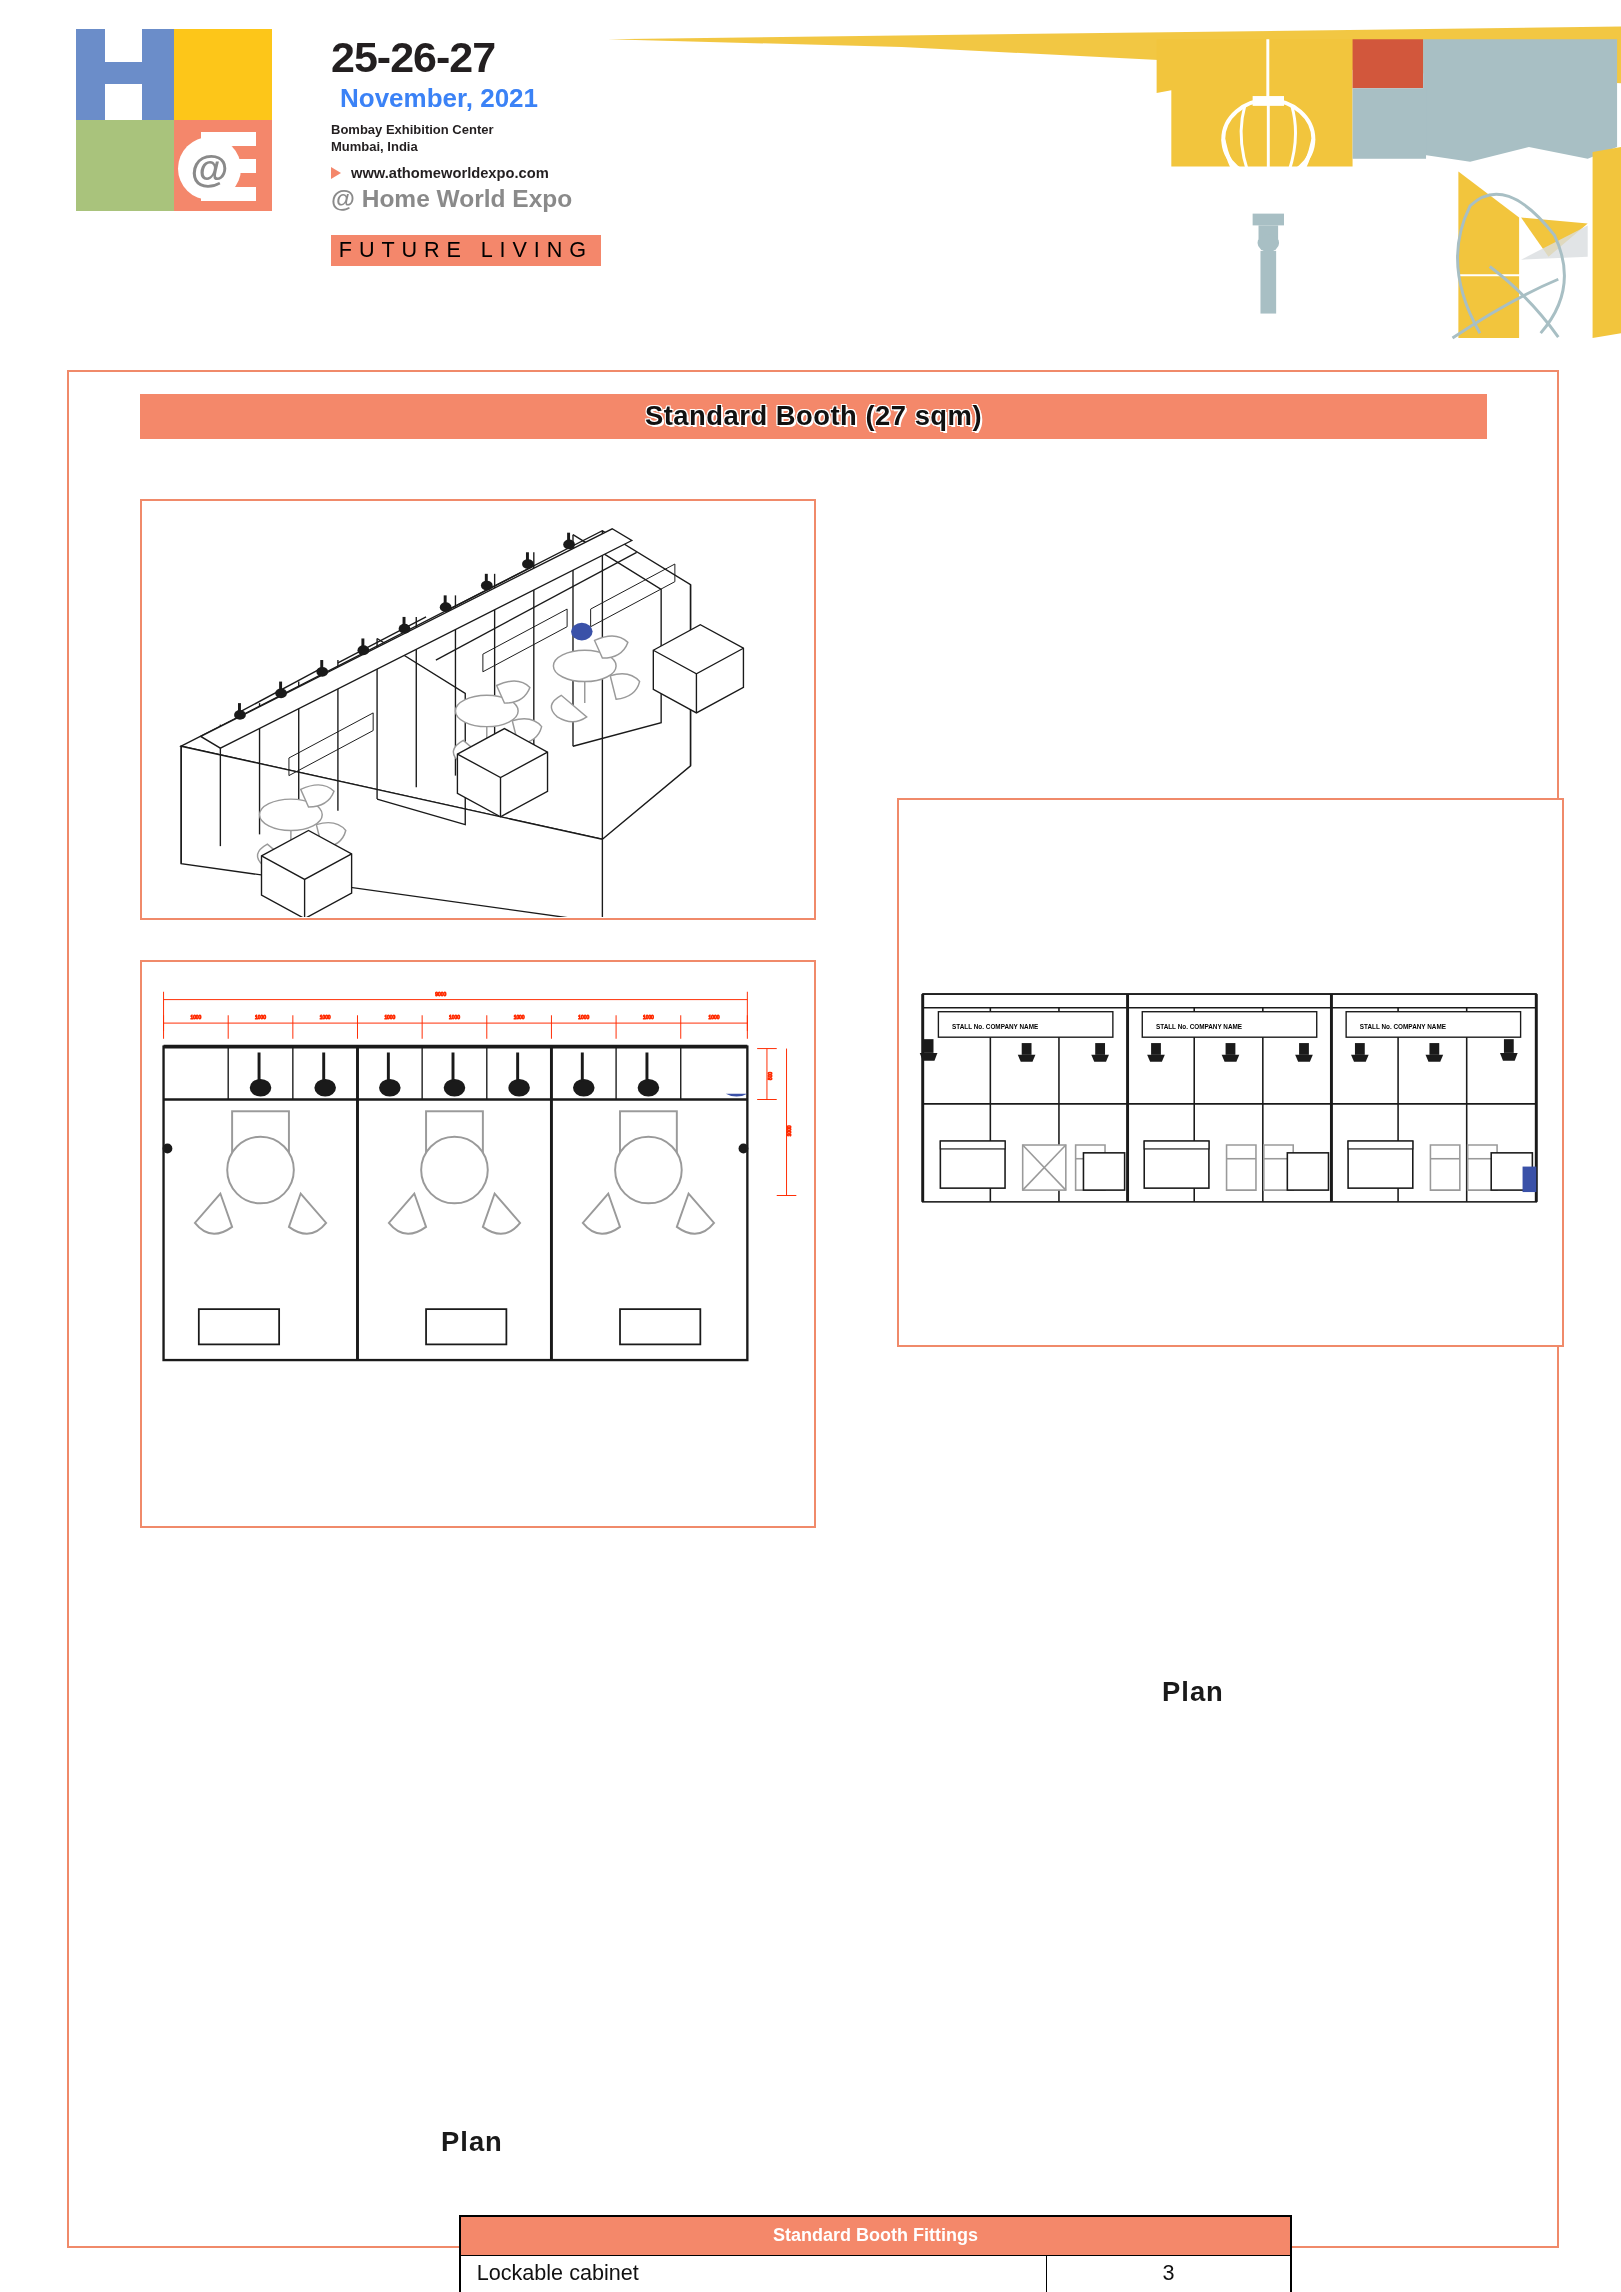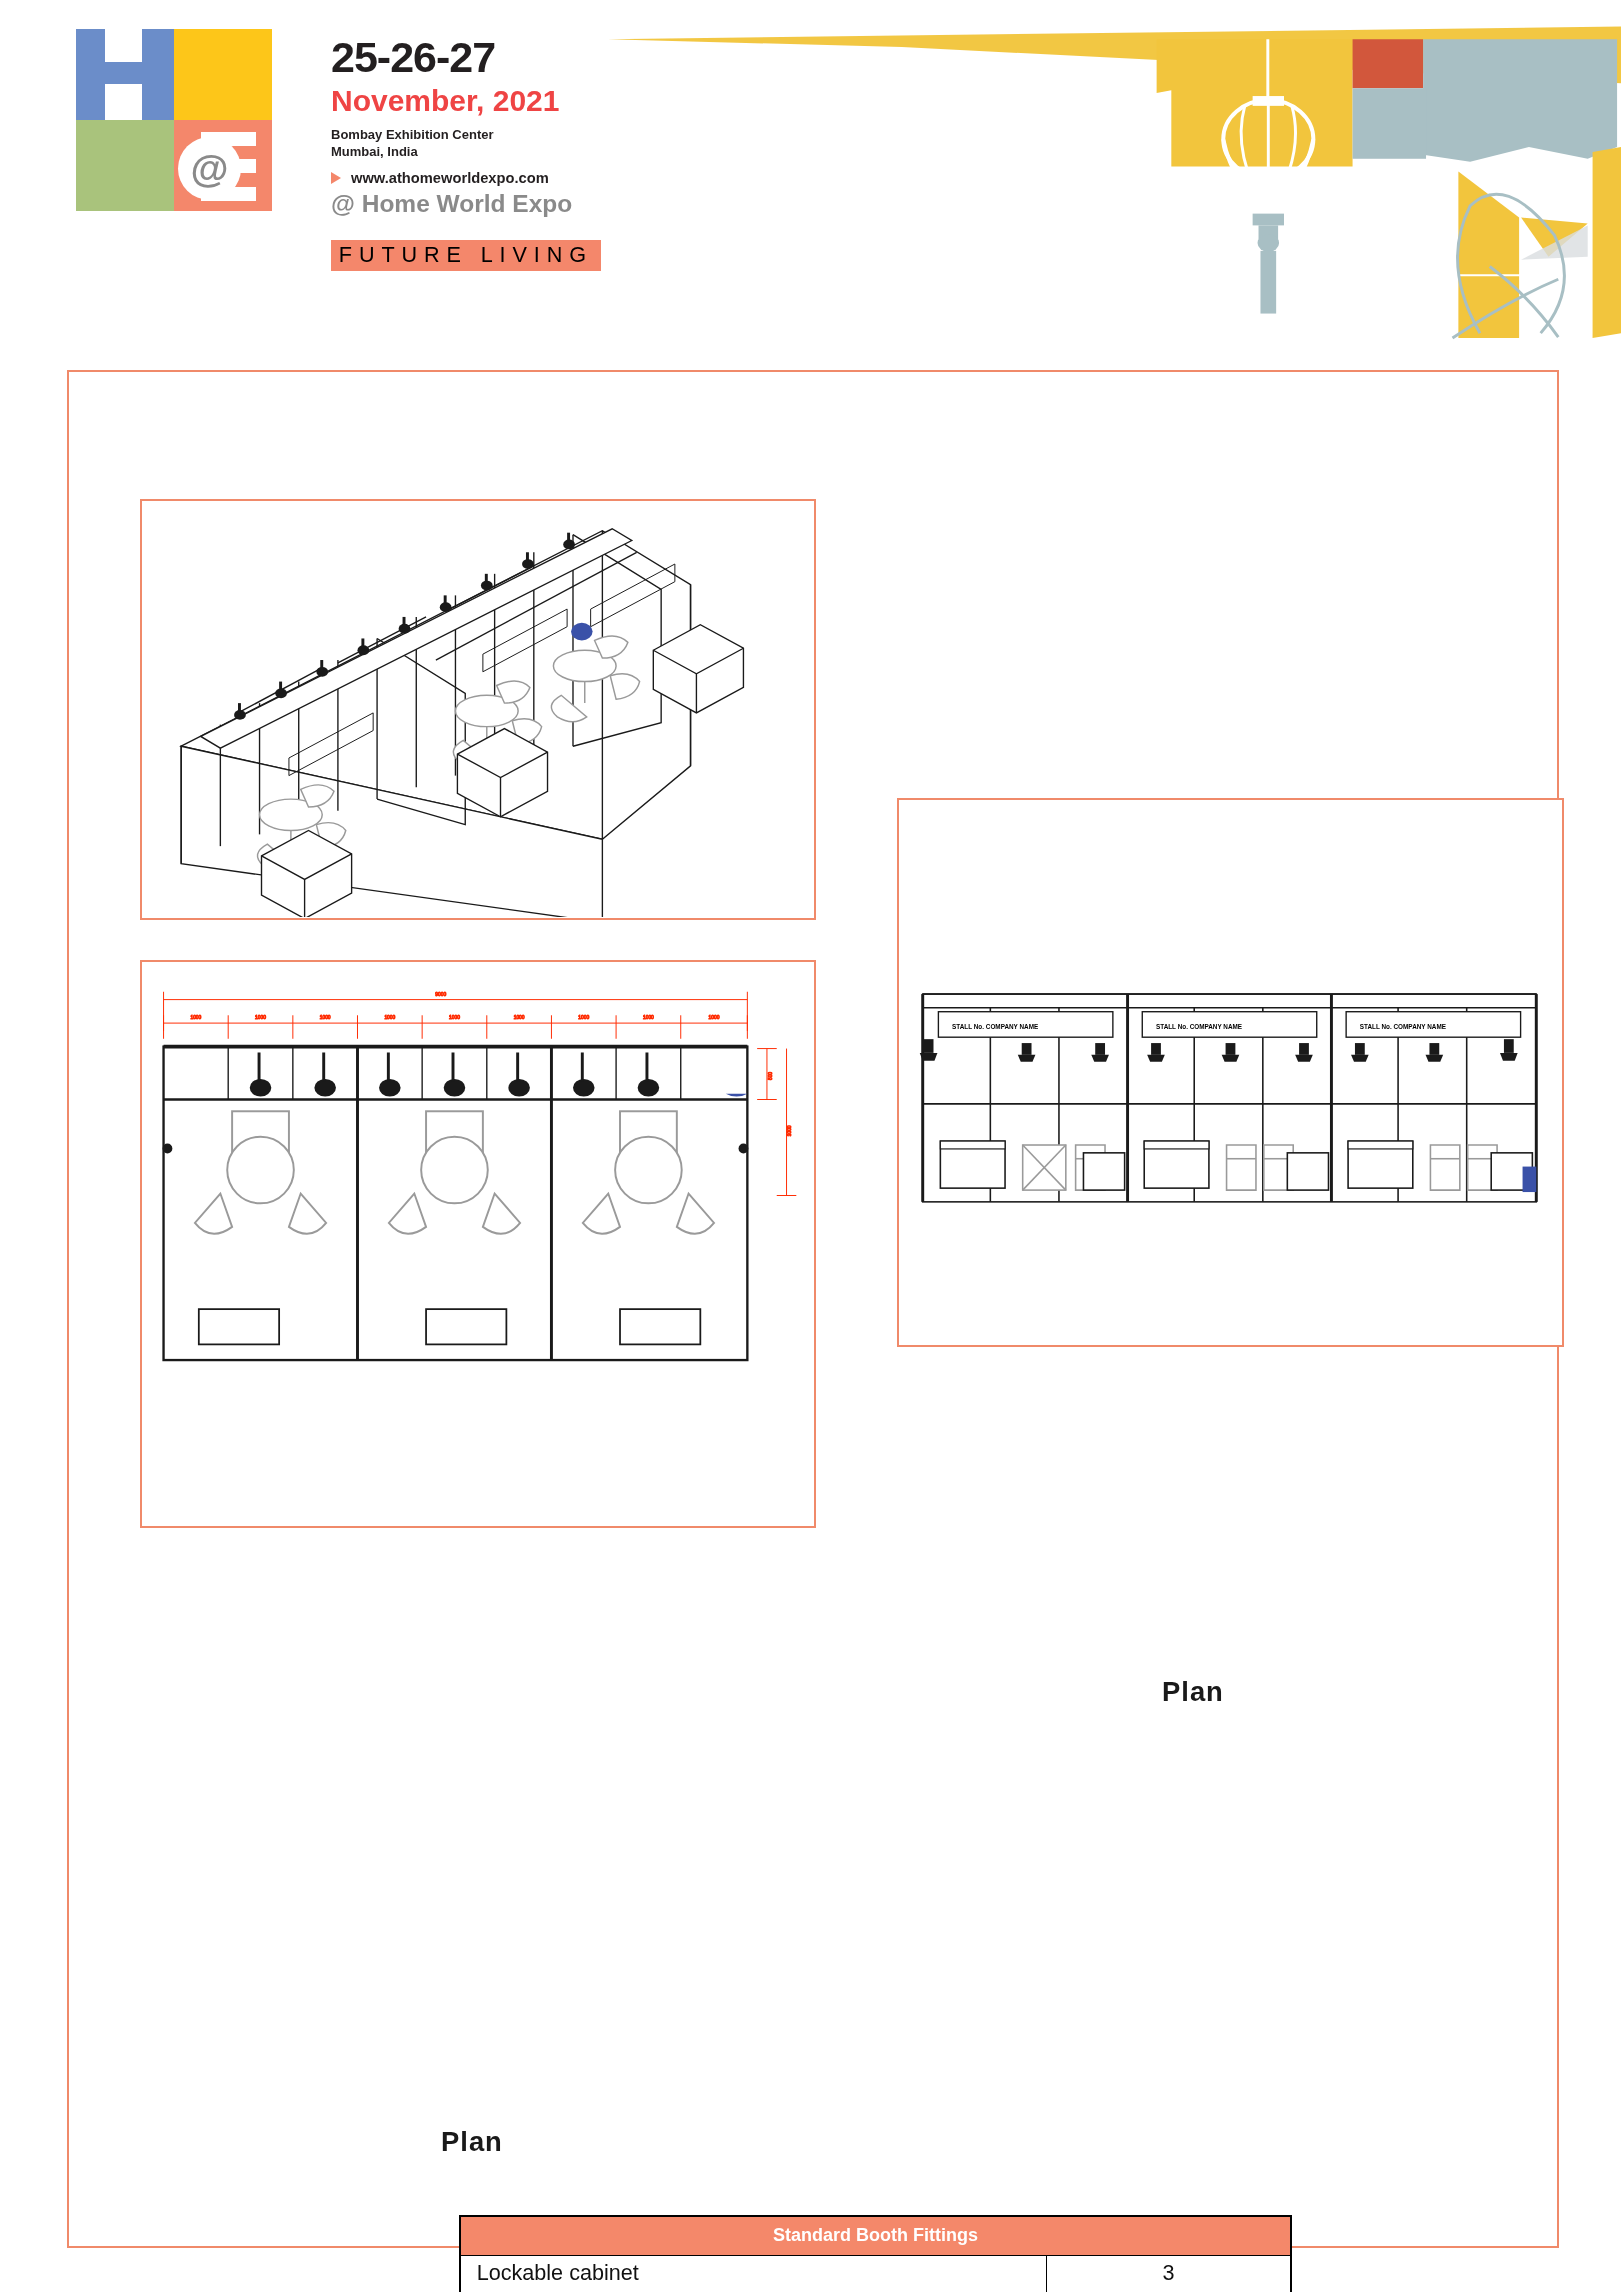--- a/index.html
+++ b/index.html
@@ -38,21 +38,21 @@
     position:absolute; left:102px; top:108px; width:63px; height:63px;
     border-radius:50%; background:#ffffff;
     display:flex; align-items:center; justify-content:center;
     color:#8a8a8a; font-size:39px; font-weight:bold; line-height:1;
     font-family:"Liberation Sans", sans-serif;
     z-index:6;
   }
 
   .header-text { position:absolute; left:331px; top:35px; width:323px; }
   .h-dates { font-size:43px; font-weight:bold; color:#231f20; letter-spacing:-1px; line-height:1.05; }
-  .h-month { font-size:30px; font-weight:bold; color:#ef4444; line-height:1.25; margin-top:2px; }
+  .h-month { font-size:26px; font-weight:bold; color:#3b82f6; line-height:1.25; margin-top:2px;margin-left:9px; }
   .h-venue { font-size:13px; font-weight:bold; color:#231f20; line-height:1.35; margin-top:5.9px; }
   .h-web { font-size:14.7px; font-weight:bold; color:#231f20; margin-top:9.8px; display:flex; align-items:center; gap:10px;}
   .tri { width:0;height:0;border-left:10.8px solid #f4876b;border-top:6.9px solid transparent;border-bottom:6.9px solid transparent; }
   .h-brand { font-size:24.5px; font-weight:bold; color:#8a8a8a; margin-top:3.9px; line-height:1.15; }
   .h-future {
     margin-top:22px; background:#f4876b; color:#000000;
     font-size:21.6px; font-weight:normal; letter-spacing:6.9px;
     padding:2.9px 7.8px 3.9px 7.8px; display:inline-block; line-height:1.1;
   }
 
@@ -189,20 +189,23 @@
           <path d="M890,340 q-40,-70 -10,-130 q36,-34 86,30 q26,54 -14,100" fill="none" stroke="#a8bfc4" stroke-width="3"></path>
           <path d="M862,345 q60,-40 108,-60" fill="none" stroke="#a8bfc4" stroke-width="3"></path>
           <path d="M900,272 q40,30 70,72" fill="none" stroke="#a8bfc4" stroke-width="3"></path>
         </g>
       </svg>
     </div>
   </div>
 
   <div class="frame">
 
+    <div class="sheet-title">
+      <span>Standard Booth (27 sqm)</span>
+    </div>
 
     <div class="panel panel-3d">
       <svg width="670" height="416" viewBox="0 0 684 424">
         <g class="dw" stroke-width="1.4">
 
           <path d="M40,250 L470,30 L560,85 L560,270 L470,345 Z" fill="#fff"></path>
 
           <path d="M40,250 L40,370 L470,430 L470,345 Z" fill="#fff"></path>
 
           <path d="M80,228 L80,352"></path>

